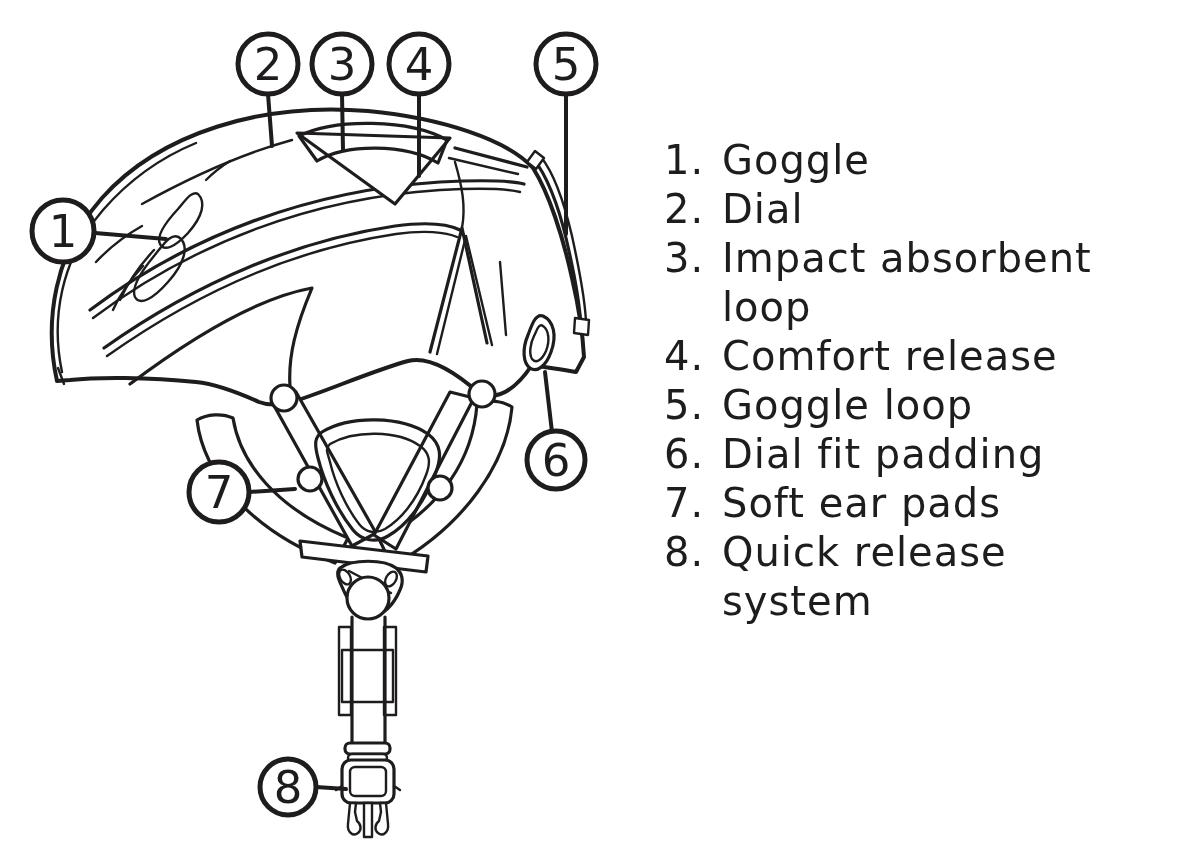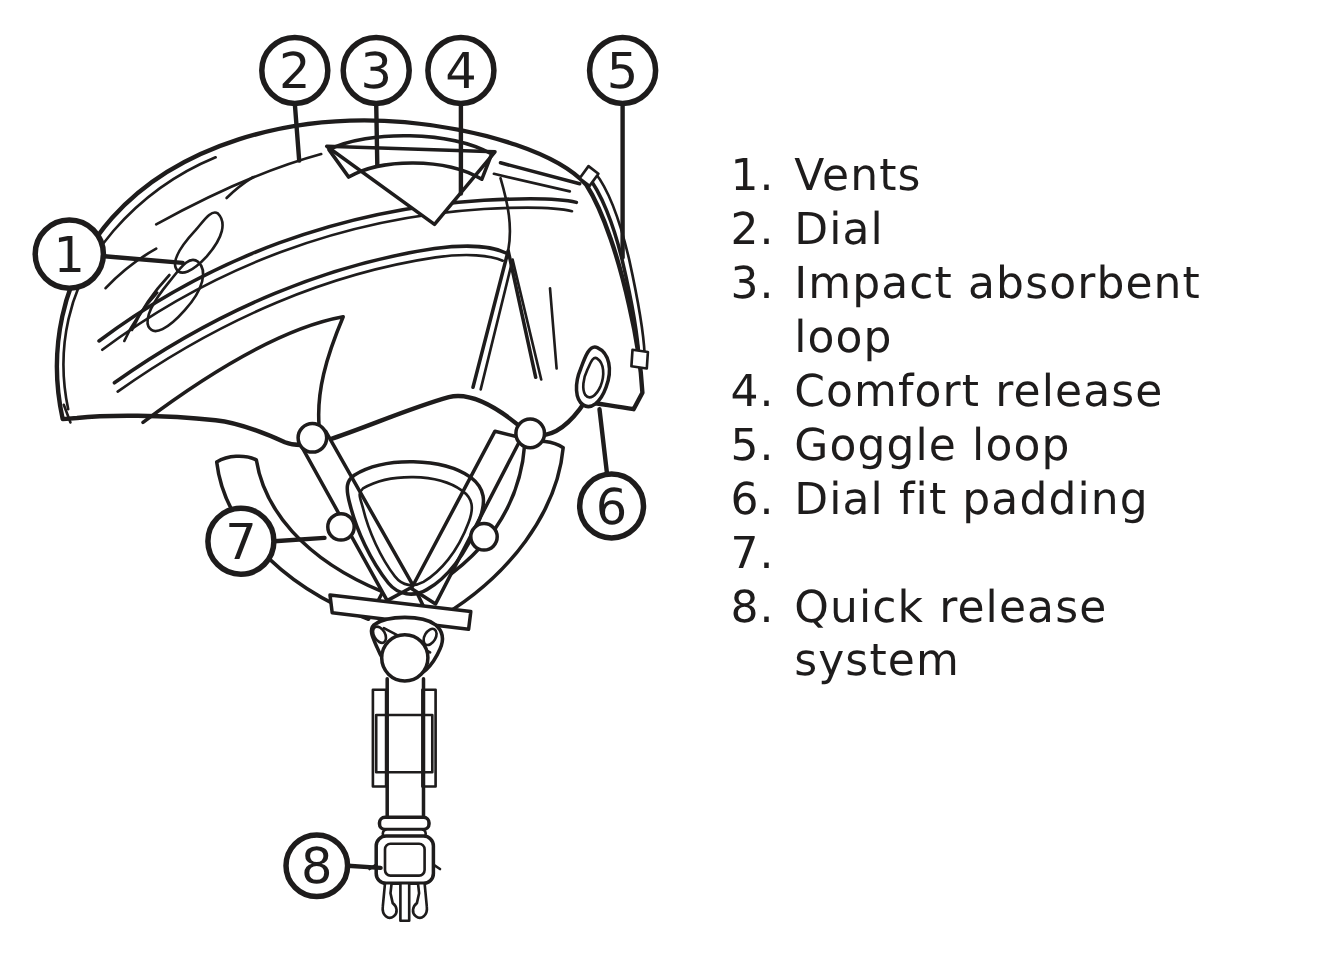--- a/index.html
+++ b/index.html
@@ -207,21 +207,21 @@
     <g>
       <line class="s4" x1="316" y1="787" x2="346" y2="789"></line>
       <circle class="s5 wf" cx="288" cy="787" r="28"></circle>
       <text class="num" x="288" y="803">8</text>
     </g>
   </svg>
 
   <div class="legend">
     <div class="legend-row">
       <span class="legend-num">1.</span>
-      <span class="legend-label">Vents</span>
+      <span class="legend-label">Goggle</span>
     </div>
     <div class="legend-row">
       <span class="legend-num">2.</span>
       <span class="legend-label">Dial</span>
     </div>
     <div class="legend-row">
       <span class="legend-num">3.</span>
       <span class="legend-label">Impact absorbent
 loop</span>
     </div>
@@ -232,20 +232,21 @@
     <div class="legend-row">
       <span class="legend-num">5.</span>
       <span class="legend-label">Goggle loop</span>
     </div>
     <div class="legend-row">
       <span class="legend-num">6.</span>
       <span class="legend-label">Dial fit padding</span>
     </div>
     <div class="legend-row">
       <span class="legend-num">7.</span>
+      <span class="legend-label">Soft ear pads</span>
     </div>
     <div class="legend-row">
       <span class="legend-num">8.</span>
       <span class="legend-label">Quick release
 system</span>
     </div>
   </div>
 
 </div>
 

